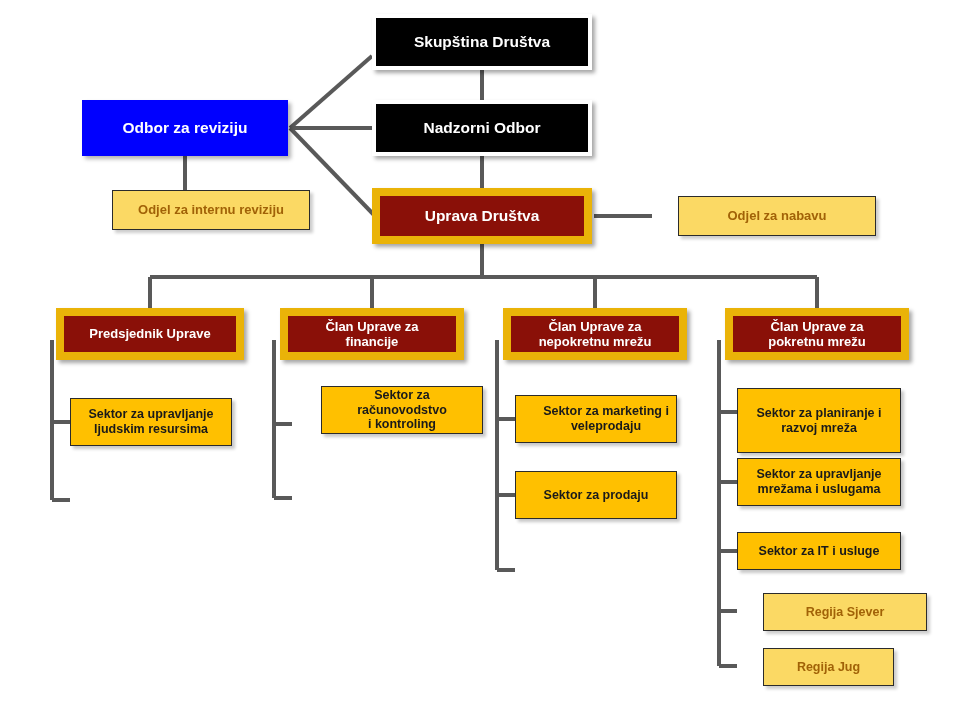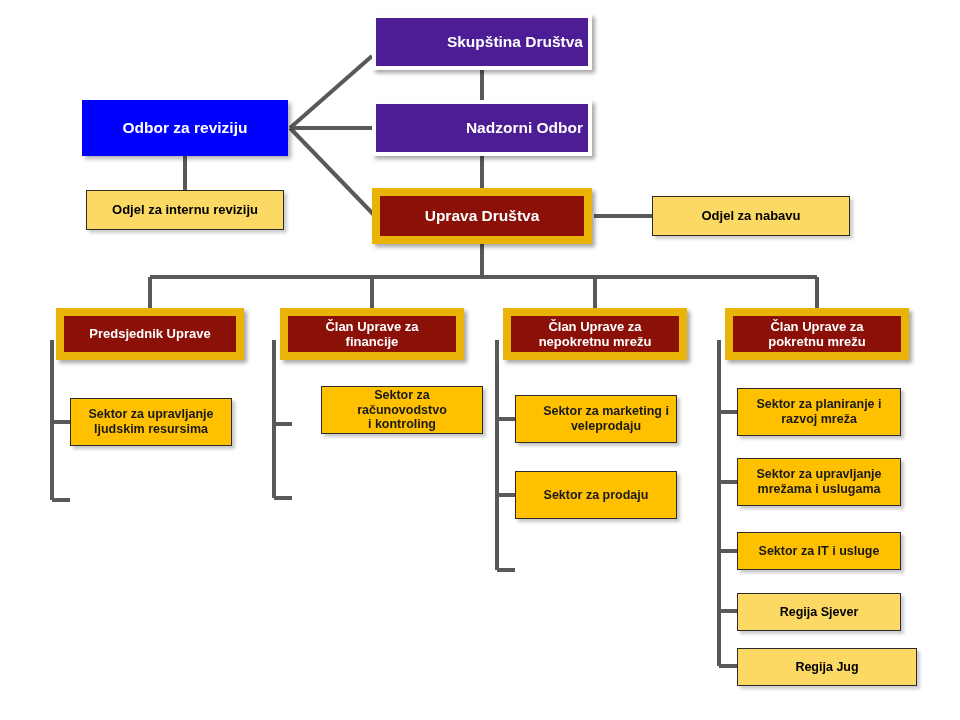--- a/index.html
+++ b/index.html
@@ -32,26 +32,25 @@
     box-sizing: border-box;
     display: flex;
     align-items: center;
     justify-content: center;
     text-align: center;
     line-height: 1.18;
     z-index: 5;
   }
   
   .n-blue-frame {
-    background: #4c1d95;
+    background: #000000;
     color: #ffffff;
     font-weight: bold;
     border: 4px solid #ffffff;
     box-shadow: 3px 3px 4px rgba(0,0,0,0.35);
-    justify-content: flex-end;
   }
   
   .n-blue-plain {
     background: #0000FF;
     color: #ffffff;
     font-weight: bold;
     border: 1px solid #0000FF;
     box-shadow: 3px 3px 4px rgba(0,0,0,0.30);
   }
   
@@ -66,24 +65,25 @@
   .n-gold {
     background: #FFC000;
     color: #1a1a1a;
     font-weight: bold;
     border: 1.5px solid #2b2b2b;
     box-shadow: 3px 3px 3px rgba(0,0,0,0.22);
   }
   
   .n-lightyellow {
     background: #FBD964;
-    color: #000000;
+    color: #a16207;
     font-weight: bold;
     border: 1.5px solid #2b2b2b;
     box-shadow: 3px 3px 3px rgba(0,0,0,0.20);
+    margin-left: 26px;
   }
   .t16 { font-size: 15.5px; }
   .t13 { font-size: 13px; }
   .t12 { font-size: 12.5px; }
   .label { display: block; padding: 0 5px; white-space: pre-line; }
 </style>
 </head>
 <body>
 
 <div id="chart">
@@ -185,31 +185,31 @@
 veleprodaju</span>
   </div>
   <div class="node n-gold t12" style="left:515px; top:471px; width:162px; height:48px;">
     <span class="label">Sektor za prodaju</span>
   </div>
 
   <div class="node n-red-frame t13" style="left:725px; top:308px; width:184px; height:52px;">
     <span class="label">Član Uprave za
 pokretnu mrežu</span>
   </div>
-  <div class="node n-gold t12" style="left:737px; top:388px; width:164px; height:48px;">
+  <div class="node n-gold t12" style="left:737px; top:388px; width:164px; height:65px;">
     <span class="label">Sektor za planiranje i
 razvoj mreža</span>
   </div>
   <div class="node n-gold t12" style="left:737px; top:458px; width:164px; height:48px;">
     <span class="label">Sektor za upravljanje
 mrežama i uslugama</span>
   </div>
   <div class="node n-gold t12" style="left:737px; top:532px; width:164px; height:38px;">
     <span class="label">Sektor za IT i usluge</span>
   </div>
   <div class="node n-lightyellow t12" style="left:737px; top:593px; width:164px; height:38px;">
     <span class="label">Regija Sjever</span>
   </div>
-  <div class="node n-lightyellow t12" style="left:737px; top:648px; width:180px; height:38px;">
+  <div class="node n-lightyellow t12" style="left:737px; top:648px; width:131px; height:38px;">
     <span class="label">Regija Jug</span>
   </div>
 
 </div>
 
 </body></html>

